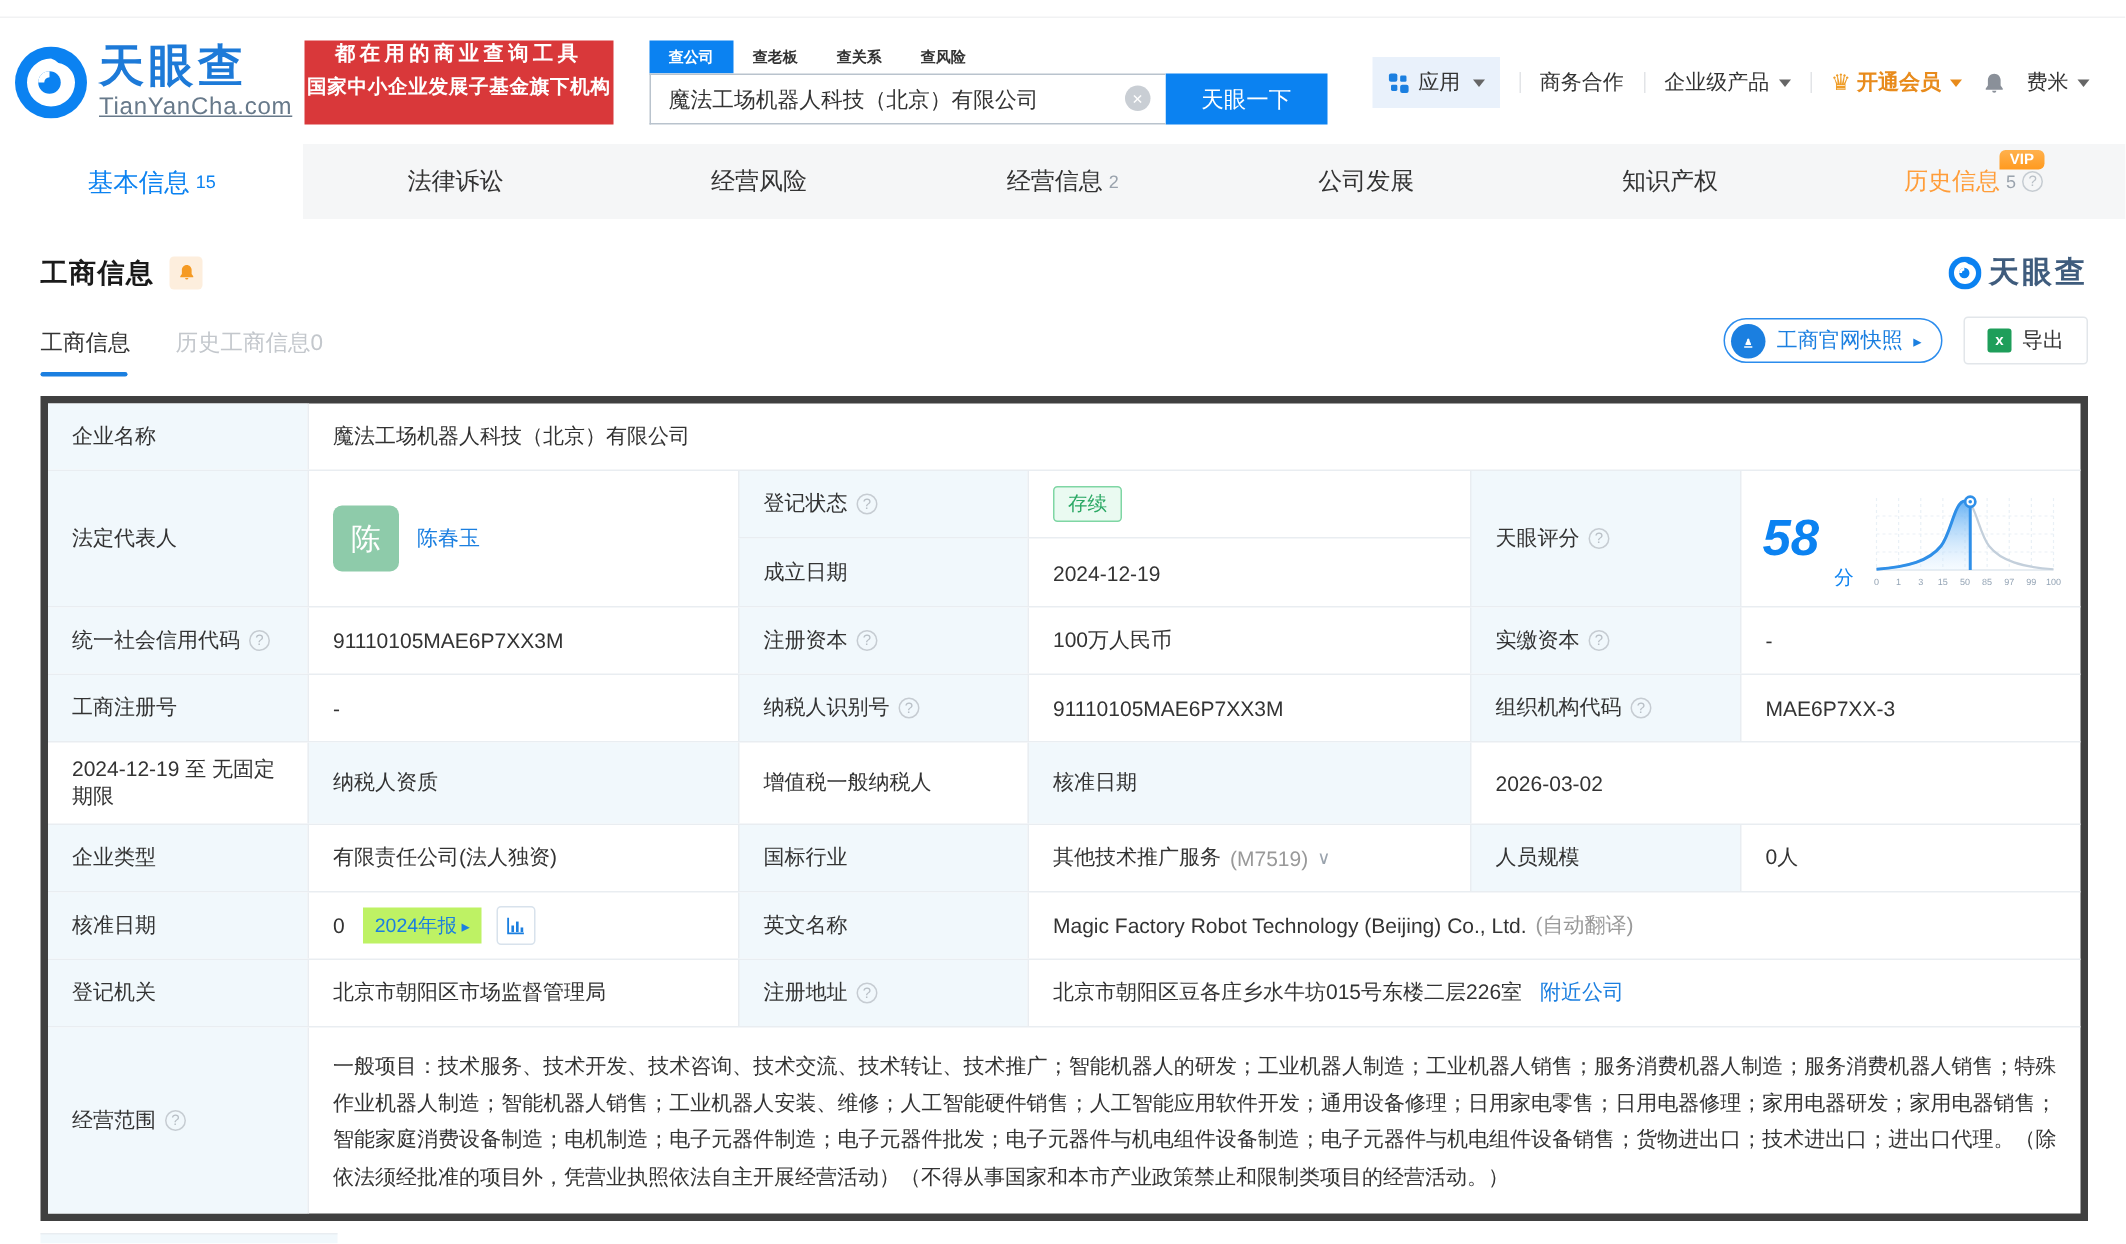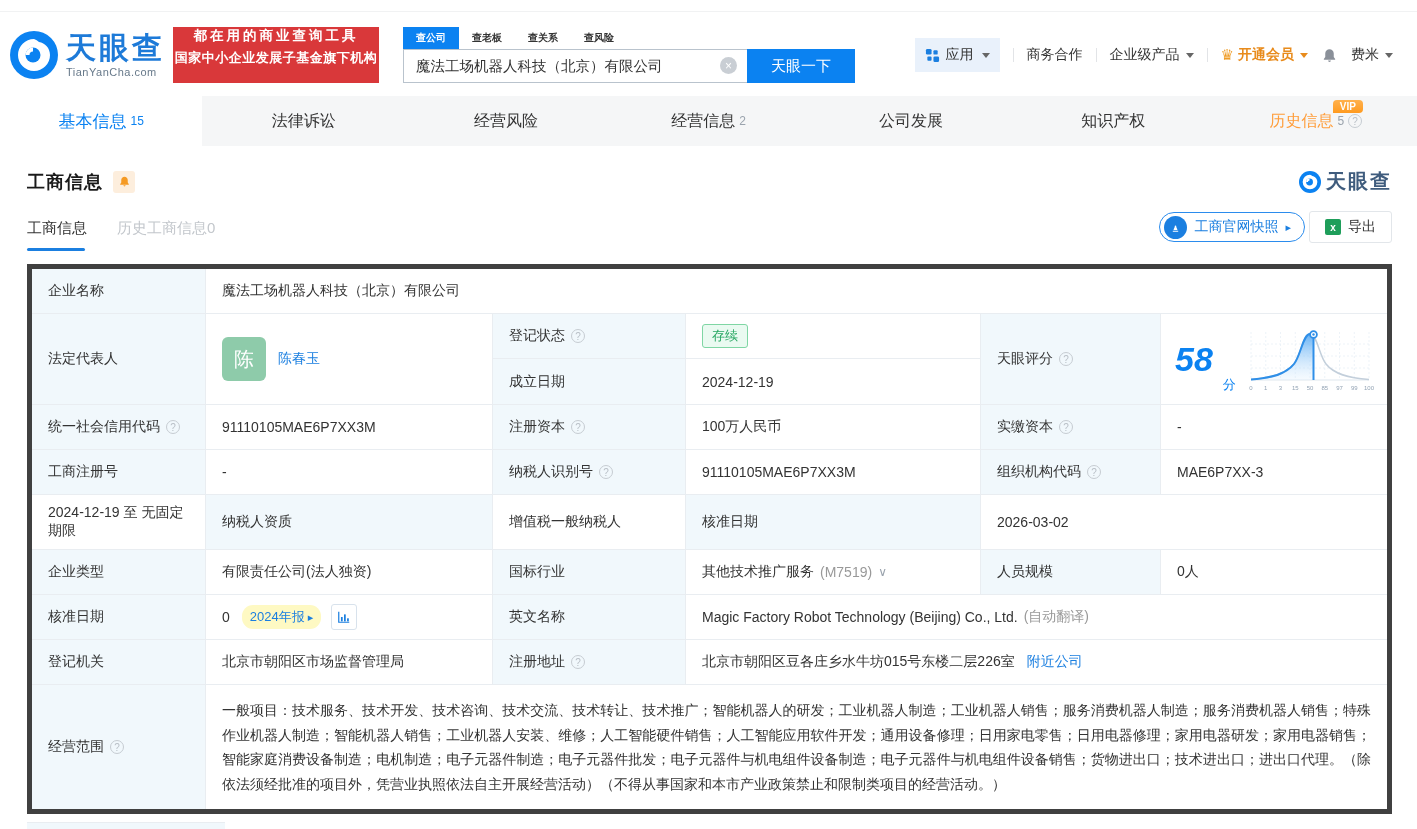--- a/index.html
+++ b/index.html
@@ -5,21 +5,21 @@
   * { margin:0; padding:0; box-sizing:border-box; }
   html,body { width:1417px; height:829px; background:#fff; overflow:hidden;
     font-family:"Liberation Sans","DejaVu Sans",sans-serif; color:#333; position:relative; }
   .hairline { position:absolute; top:11px; left:0; right:0; border-top:1px solid #f1f2f3; }
 
   
   .top-header { height:96px; display:flex; align-items:center; padding:14px 24px 0 10px; }
   .logo { display:flex; align-items:center; gap:8px; }
   .logo-txt { display:flex; flex-direction:column; line-height:1; }
   .logo-title { font-size:30px; font-weight:bold; color:#1d7ad8; letter-spacing:3px; }
-  .logo-domain { font-size:11px; color:#67798a; margin-top:4px; letter-spacing:.5px; }
+  .logo-domain { font-size:16px; color:#67798a; margin-top:4px; letter-spacing:.5px;text-decoration:underline; }
   .banner { margin-left:8px; width:206px; height:56px; background:#d9383a; color:#fff;
     display:flex; flex-direction:column; justify-content:flex-start; align-items:center; gap:4px; }
   .banner .l1 { font-size:13.5px; font-weight:bold; letter-spacing:3px; }
   .banner .l2 { font-size:13px; font-weight:bold; letter-spacing:.5px; }
   .search { margin-left:24px; width:452px; }
   .search-tabs { display:flex; align-items:flex-end; }
   .search-tab { font-size:10px; color:#333; padding:4px 13px; cursor:pointer;font-weight:bold; }
   .search-tab.active { background:#0b82f1; color:#fff; }
   .search-row { display:flex; height:34px; }
   .search-input-wrap { flex:1; position:relative; }
@@ -59,21 +59,21 @@
     display:flex; align-items:center; justify-content:center; cursor:pointer; }
   .watermark { margin-left:auto; display:flex; align-items:center; gap:5px; }
   .watermark span { font-size:20px; font-weight:bold; color:#3f5c7d; letter-spacing:2px; }
 
   .subtab-row { display:flex; align-items:flex-end; padding:16px 25px 0 27px; }
   .subtab { font-size:15px; margin-right:30px; padding-bottom:13px; position:relative; cursor:pointer; }
   .subtab.active { color:#333; }
   .subtab.active::after { content:""; position:absolute; left:0; right:2px; bottom:0; height:3px;
     background:#1b7fe0; border-radius:2px; }
   .subtab.inactive { color:#c3c7cc; }
-  .subtab-actions { margin-left:auto; display:flex; align-items:center; gap:4px; padding-bottom:8px; }
+  .subtab-actions { margin-left:auto; display:flex; align-items:center; gap:14px; padding-bottom:8px; }
   .snap-btn { height:30px; border:1px solid #2b8ced; border-radius:16px; background:#fff; color:#1b7fe0;
     display:flex; align-items:center; gap:7px; padding:0 13px 0 4px; font-size:14px; cursor:pointer; }
   .snap-ic { width:23px; height:23px; border-radius:50%; background:#1b7fe0; display:flex;
     align-items:center; justify-content:center; }
   .arrow-r { font-size:11px; }
   .export-btn { height:32px; border:1px solid #e2e6ea; border-radius:3px; background:#fff; color:#333;
     display:flex; align-items:center; gap:7px; padding:0 15px; font-size:14px; cursor:pointer; }
   .xls-ic { width:16px; height:16px; background:#1e9e5a; border-radius:2px; color:#fff; font-size:10px;
     font-weight:bold; display:flex; align-items:center; justify-content:center; }
 
@@ -87,21 +87,21 @@
   .cell.label { background:#f1f8fc; }
   .bb { border-bottom:1px solid #e9edf1; }
   .link { color:#1b7fe0; cursor:pointer; }
   .gray { color:#999; }
   .avatar { width:44px; height:44px; background:#8ecbaa; border-radius:6px; color:#fff; font-size:20px;
     display:flex; align-items:center; justify-content:center; flex:none; }
   .status-badge { border:1px solid #7fd6a4; background:#eafaf1; color:#2aa864; font-size:13px;
     padding:2px 9px; border-radius:3px; }
   .score-num { font-size:34px; font-weight:bold; color:#0b82f1; font-style:italic; }
   .score-unit { font-size:13px; color:#0b82f1; margin-left:2px; align-self:flex-end; padding-bottom:6px; }
-  .report-badge { background:#fef9c3; color:#1b7fe0; font-size:13px; padding:3px 8px; border-radius:11px;
+  .report-badge { background:#bef264; color:#1b7fe0; font-size:13px; padding:3px 8px; border-radius:0;
     cursor:pointer; display:inline-flex; align-items:center; gap:3px; margin-left:6px; }
   .chart-btn { width:26px; height:26px; border:1px solid #d8e2ec; border-radius:3px; background:#fff;
     display:flex; align-items:center; justify-content:center; cursor:pointer; margin-left:4px; }
   .chev { color:#9aa3ad; font-size:12px; }
   .scope-cell { align-items:flex-start; line-height:24.5px; text-align:justify; padding:13px 16px; }
   .score-cell { gap:8px; padding:4px 8px 4px 14px; }
   .next-hint { position:absolute; bottom:0; left:27px; width:198px; height:7px; background:#f1f8fc;
     border-top:1px solid #e9edf1; }
 </style>
 </head>

